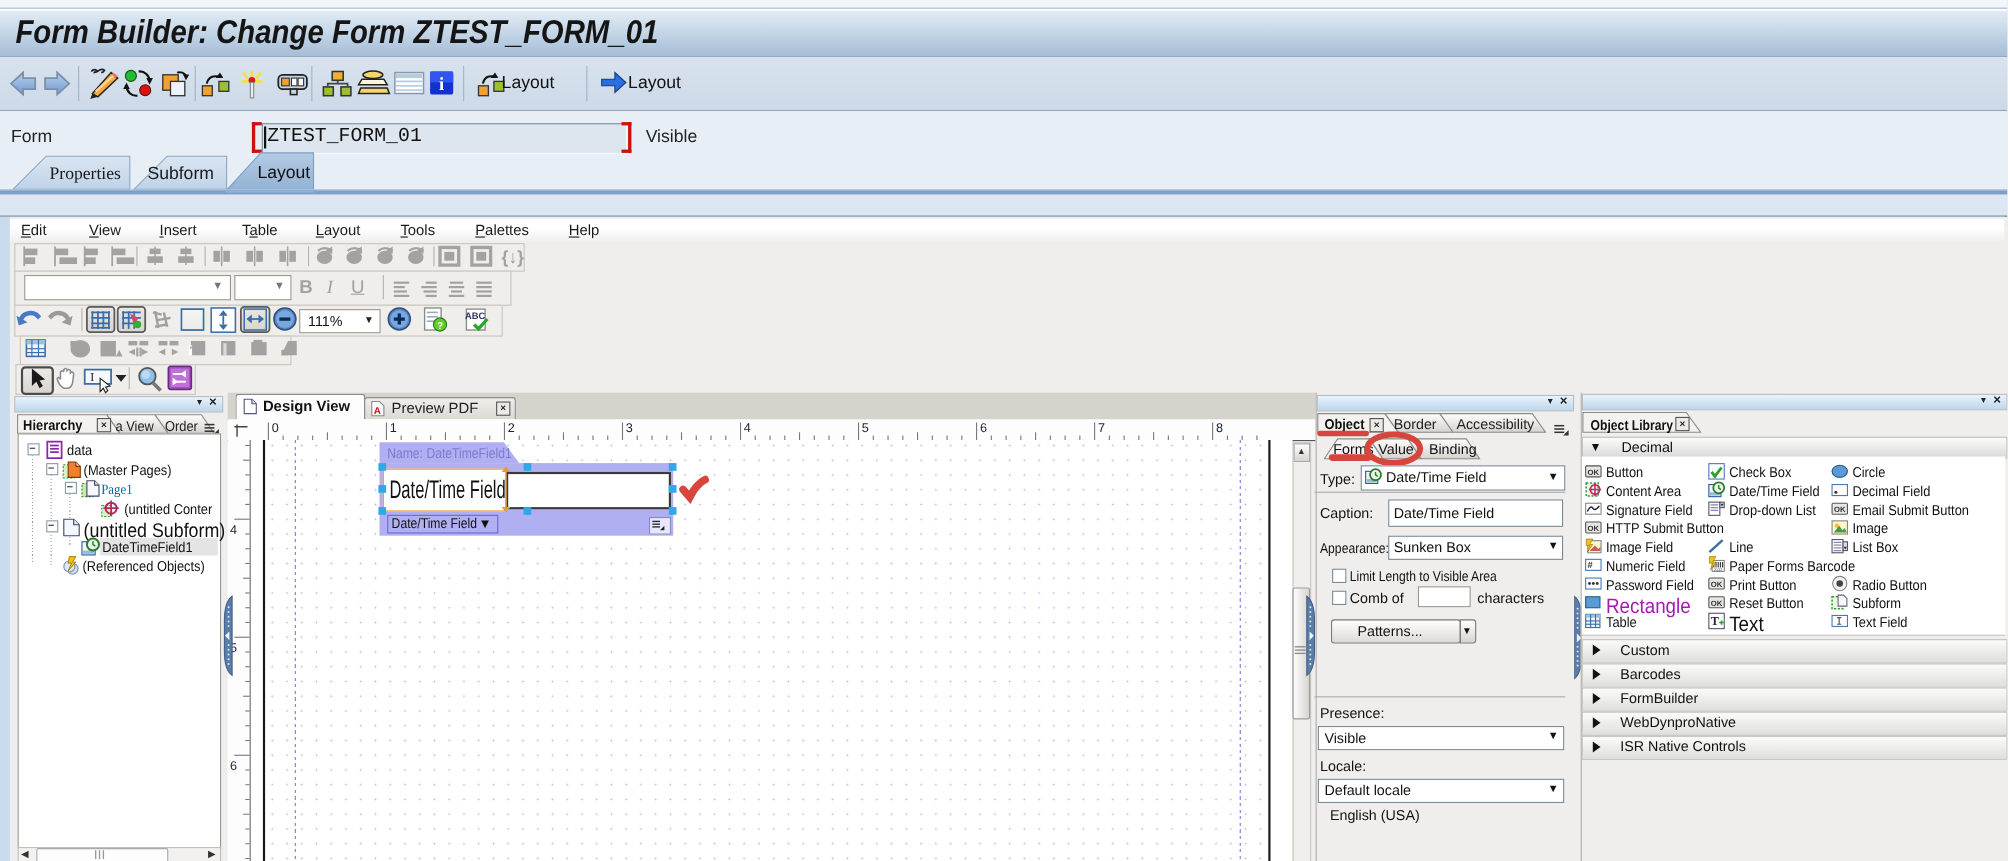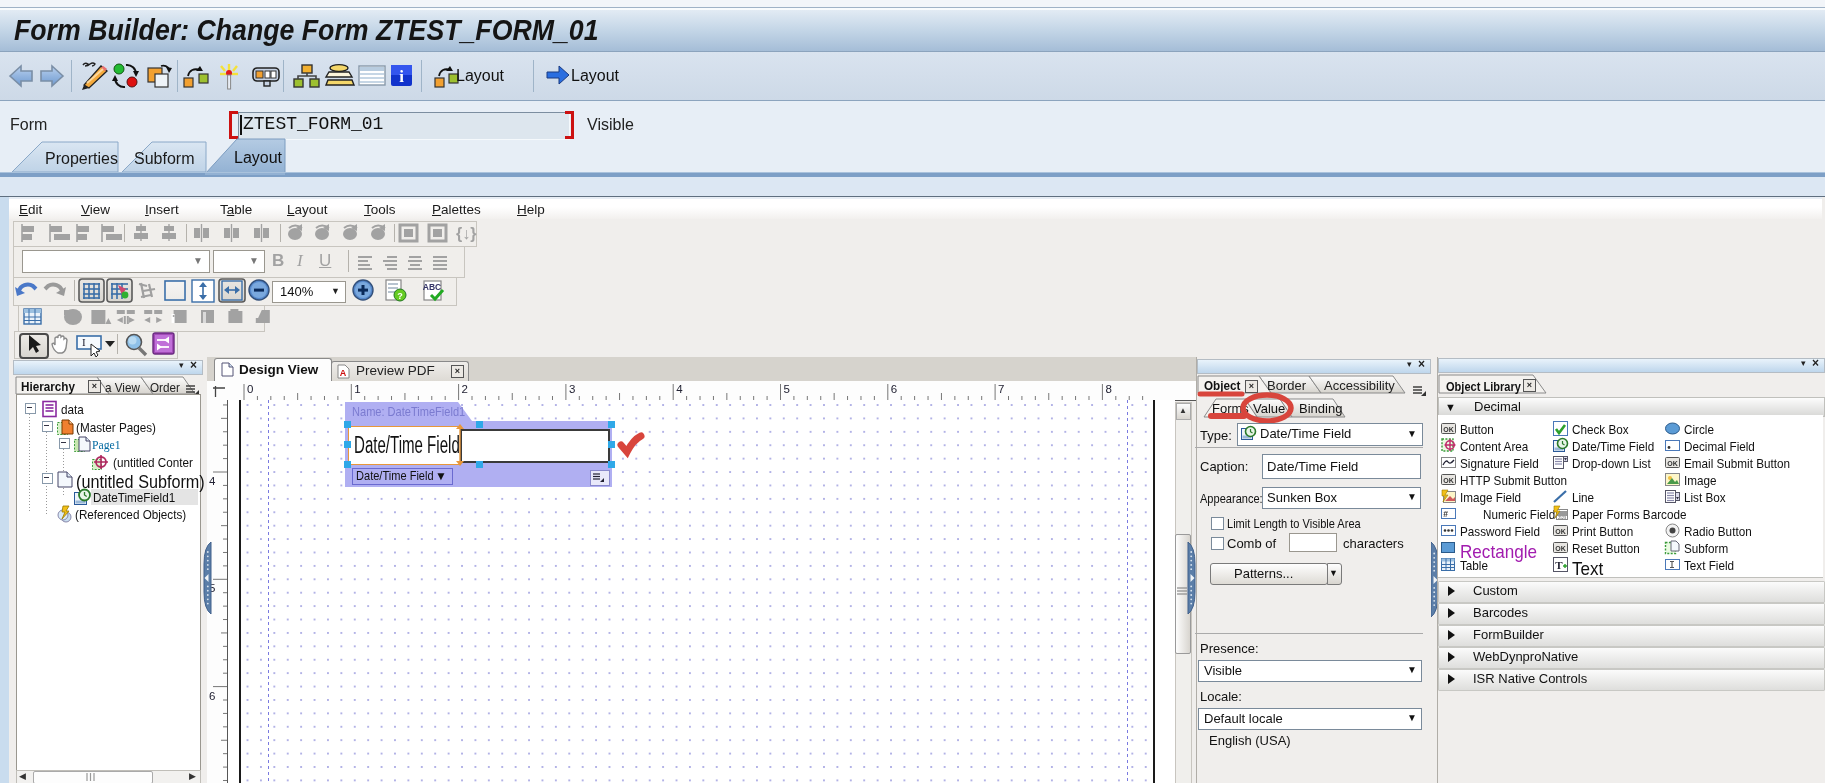--- a/index.html
+++ b/index.html
@@ -44,21 +44,21 @@
   <linearGradient id="taba" x1="0" y1="0" x2="0" y2="1">
         <stop offset="0" stop-color="#b4cbe3"></stop>
         <stop offset="1" stop-color="#92b1d3"></stop>
       </linearGradient>
  </defs>
  <polygon points="12,33 42,3 118,3 118,33" fill="url(#tabi)" stroke="#8aa8c8" stroke-width="1"></polygon>
  <polygon points="122,33 152,3 206,3 206,33" fill="url(#tabi)" stroke="#8aa8c8" stroke-width="1"></polygon>
  <polygon points="205,35 237,0 285,0 285,35" fill="url(#taba)"></polygon>
  <path d="M205 35 L237 0 L285 0 L285 35" fill="none" stroke="#7c9cc0" stroke-width="1"></path>
 </svg>
-<div class="t" style="left:45px;top:150px;font-size:16px;color:#1a1a1a;">Properties</div>
+<div class="t" style="left:45px;top:150px;font-size:16px;color:#1a1a1a;font-family:Liberation Serif, serif;">Properties</div>
 <div class="t" style="left:134px;top:150px;font-size:16px;color:#1a1a1a;">Subform</div>
 <div class="t" style="left:234px;top:149px;font-size:16px;color:#101010;">Layout</div>
 <div class="abs" style="left:0;top:172px;width:1825px;height:1px;background:#a9c2dc;"></div>
 <div class="abs" style="left:0;top:173px;width:1825px;height:4px;background:#7d9fc6;"></div>
 <div class="abs" style="left:205px;top:173px;width:80px;height:2px;background:#92b1d3;"></div>
 <div class="abs" style="left:0;top:177px;width:1825px;height:19px;background:#dce7f3;"></div>
 
 <div class="abs" style="left:0;top:196px;width:1825px;height:587px;background:#f0eeec;border-top:1px solid #5f6f7f;"></div>
 <div class="abs" style="left:0;top:197px;width:9px;height:586px;background:#c9dcee;"></div>
 <div class="abs" style="left:9px;top:197px;width:1813px;height:2px;background:#e8eef5;"></div>
@@ -376,21 +376,21 @@
 </g>
 
 <g transform="translate(410,0)">
  <rect x="1" y="2" width="17" height="19" fill="#fff" stroke="#888" stroke-width="1.2"></rect>
  <text x="9" y="11" font-size="8.5" font-weight="bold" fill="#336" text-anchor="middle">ABC</text>
  <path d="M8 16 l4 4 l8 -9" fill="none" stroke="#22aa22" stroke-width="3"></path>
 </g>
 </svg>
 <div class="abs" style="left:74px;top:280px;width:1px;height:21px;background:#b5b2ac;"></div>
 <div class="abs" style="left:272px;top:281px;width:72px;height:20px;background:#fff;border:1px solid #9a978f;"></div>
-<div class="t" style="left:280px;top:284px;font-size:13px;color:#111;">140%</div>
+<div class="t" style="left:280px;top:284px;font-size:13px;color:#111;">111%</div>
 <div class="t" style="left:331px;top:286px;font-size:9px;color:#222;">▼</div>
 <svg style="left:13px;top:308px;" width="260" height="19" viewBox="0 0 260 19">
     <g>
       <rect x="11" y="1" width="17" height="15" fill="#eaf2fa" stroke="#3a6ea8" stroke-width="1.4"></rect>
       <rect x="11" y="1" width="17" height="4" fill="#9cc0e0"></rect>
       <g stroke="#3a6ea8" stroke-width="1">
         <line x1="11" y1="9" x2="28" y2="9"></line>
         <line x1="11" y1="12.5" x2="28" y2="12.5"></line>
         <line x1="16" y1="1" x2="16" y2="16"></line>
         <line x1="22" y1="1" x2="22" y2="16"></line>
@@ -964,21 +964,21 @@
       <line x1="2" y1="11.5" x2="9" y2="11.5"></line>
     </g>
     <rect x="10.5" y="3.5" width="4" height="8" fill="#dde" stroke="#556"></rect>
     <polygon points="11,8 14,8 12.5,10.5" fill="#334"></polygon>
   </svg>
 <div class="t" style="left:1684px;top:490px;font-size:13px;color:#111;"><span class="s90" style="display:inline-block;">List Box</span></div>
 <svg style="left:1441px;top:506px;" width="15" height="15" viewBox="0 0 15 15">
     <rect x="0.5" y="2.5" width="14" height="10" fill="#fff" stroke="#4a78b8"></rect>
     <text x="4.5" y="10.5" font-size="8.5" font-weight="bold" fill="#333" text-anchor="middle">#</text>
   </svg>
-<div class="t" style="left:1460px;top:507px;font-size:13px;color:#111;margin-left:23px;"><span class="s90" style="display:inline-block;">Numeric Field</span></div>
+<div class="t" style="left:1460px;top:507px;font-size:13px;color:#111;"><span class="s90" style="display:inline-block;">Numeric Field</span></div>
 <svg style="left:1553px;top:506px;" width="15" height="15" viewBox="0 0 15 15">
     <rect x="3.5" y="3.5" width="11" height="10" fill="#fff" stroke="#888"></rect>
     <g stroke="#333" stroke-width="1">
       <line x1="5" y1="5" x2="5" y2="10"></line>
       <line x1="7" y1="5" x2="7" y2="10"></line>
       <line x1="9" y1="5" x2="9" y2="10"></line>
       <line x1="11" y1="5" x2="11" y2="10"></line>
       <line x1="13" y1="5" x2="13" y2="10"></line>
     </g>
     <text x="9" y="13" font-size="3.4" fill="#333" text-anchor="middle">2123</text>

